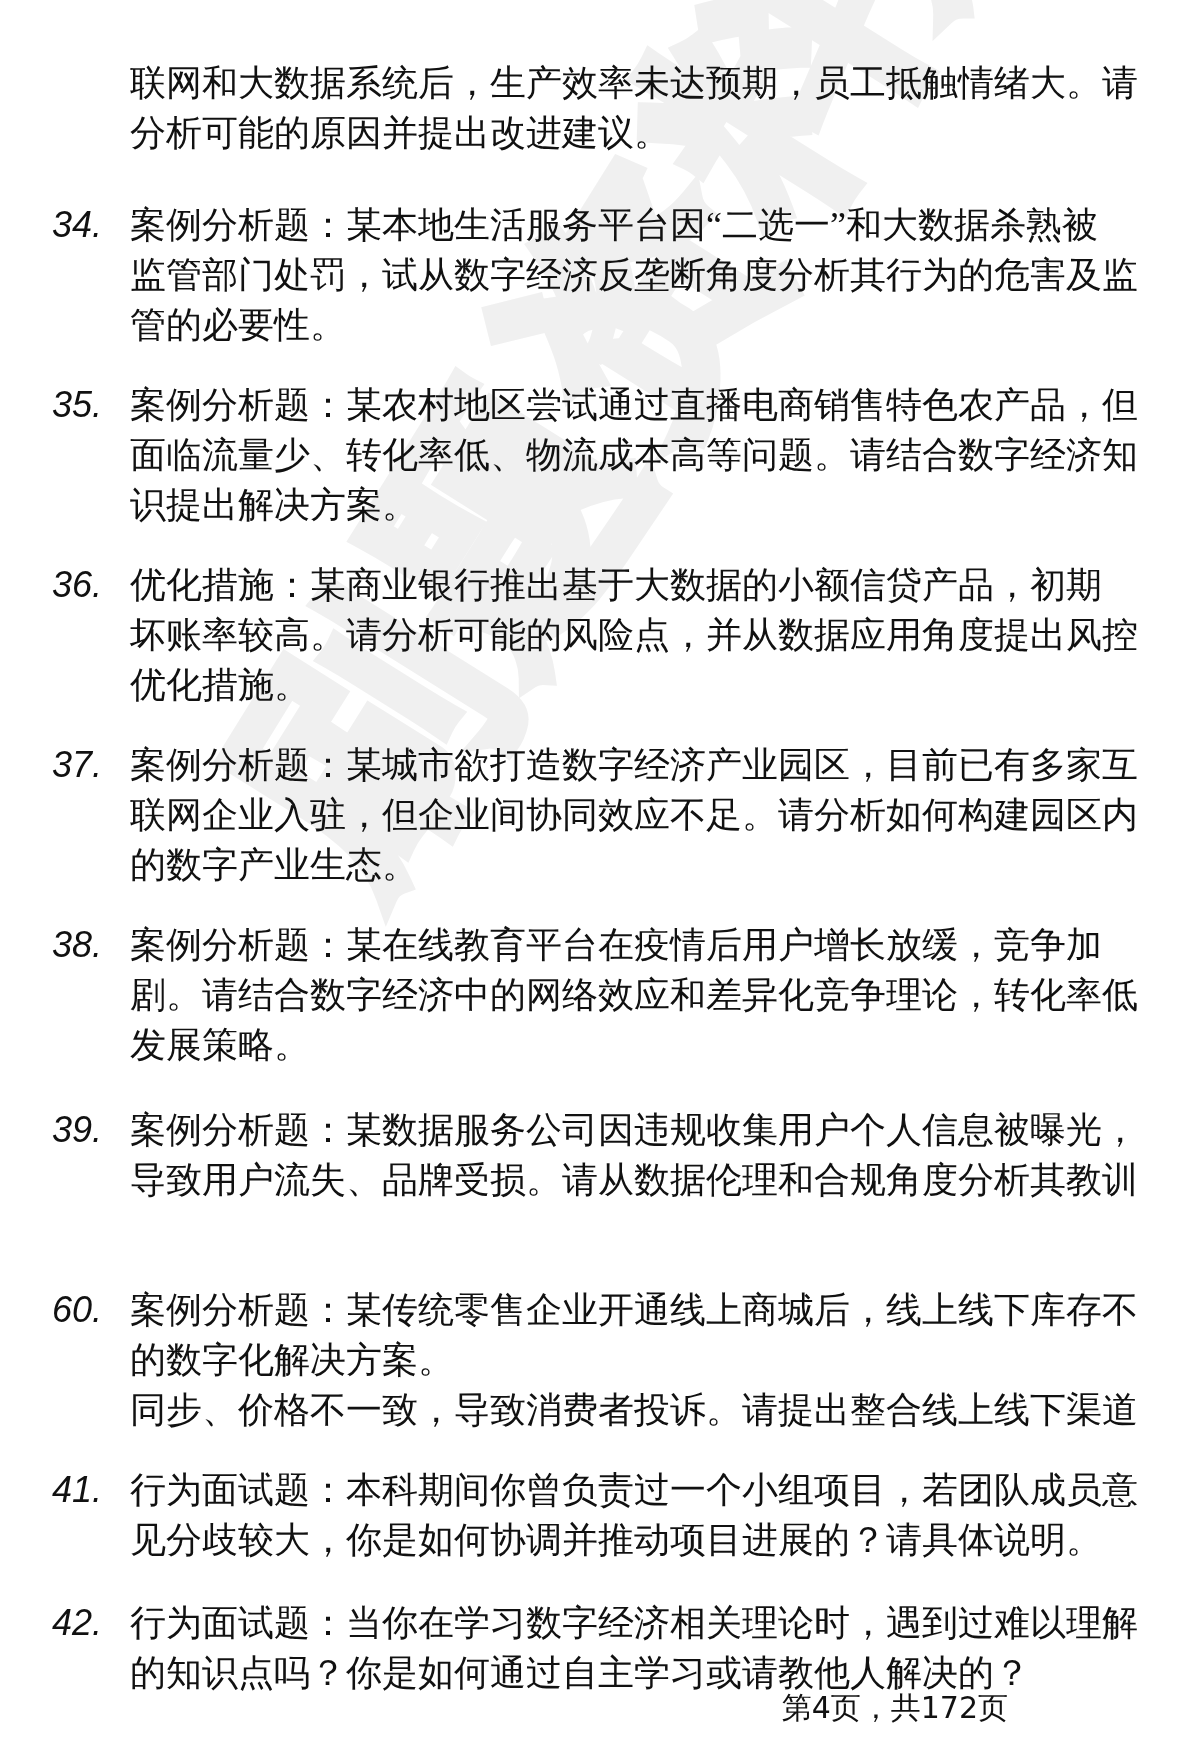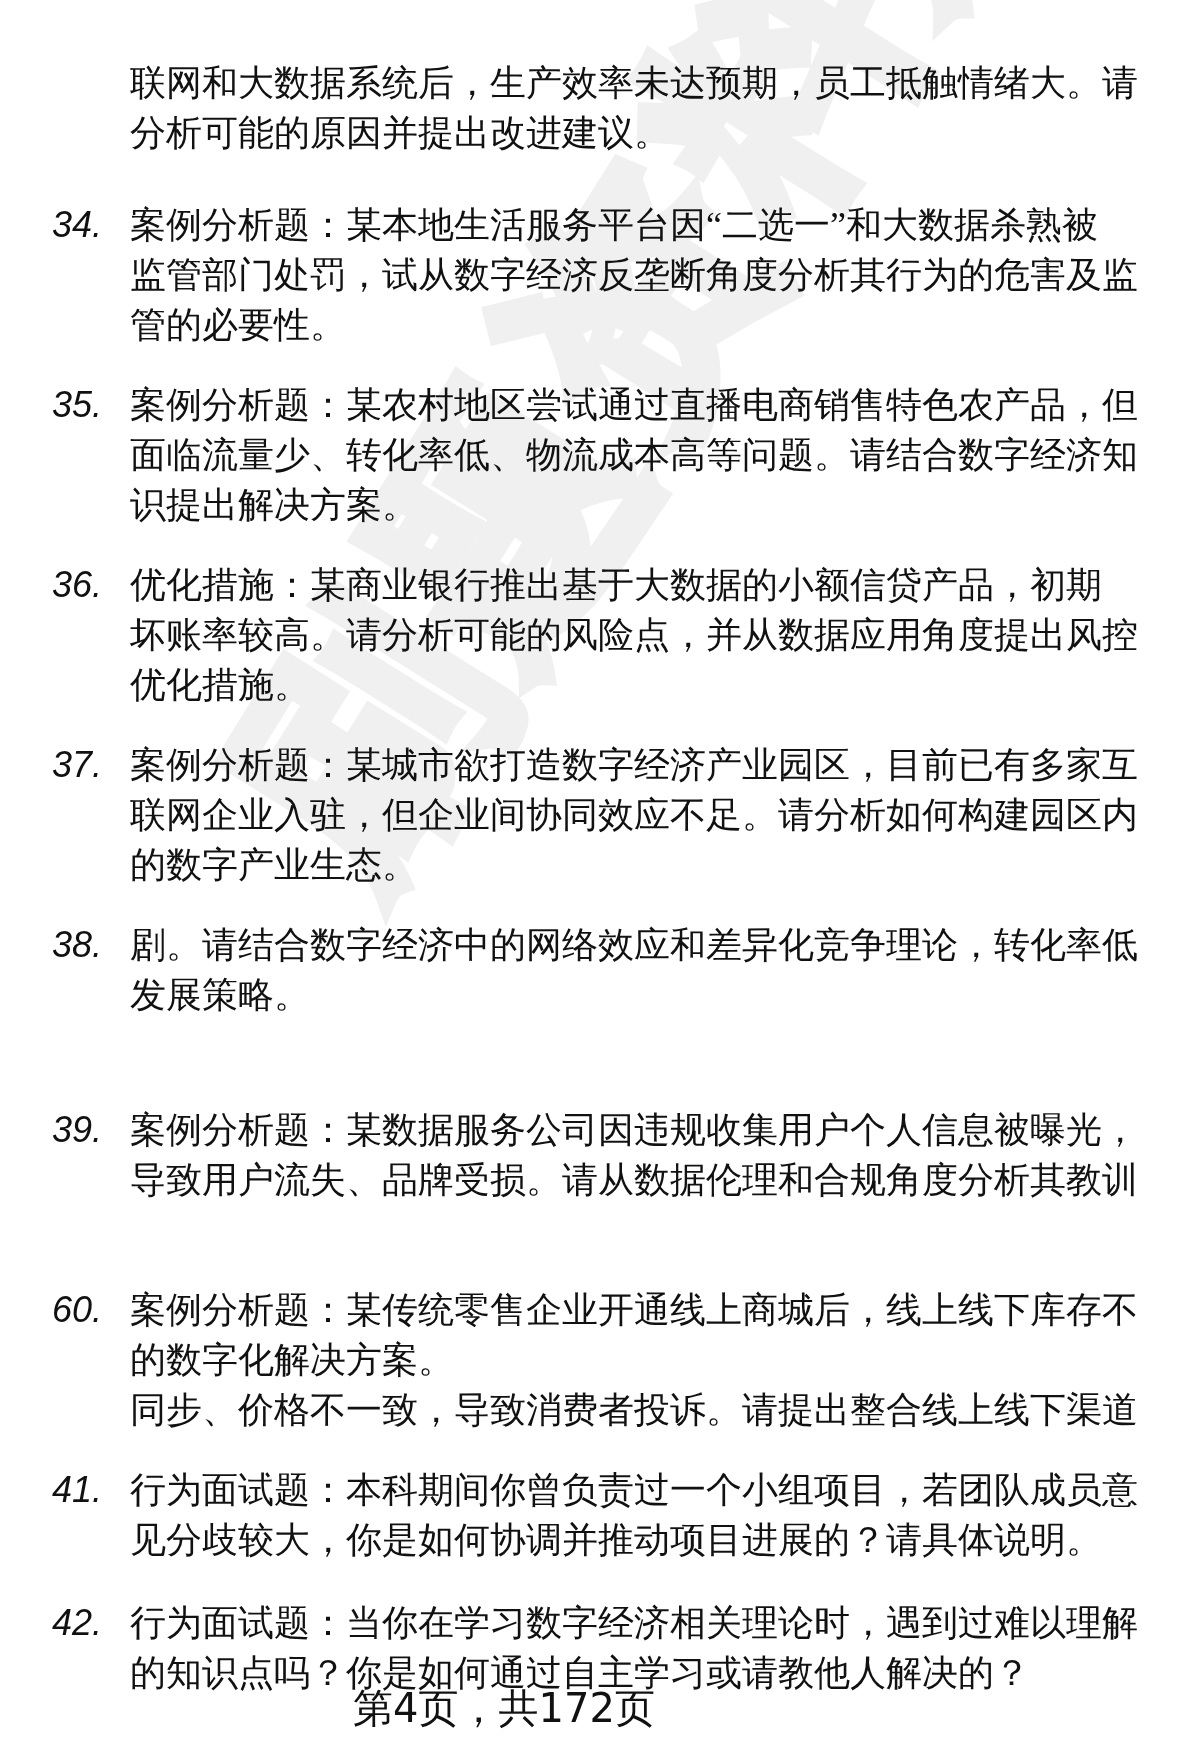--- a/index.html
+++ b/index.html
@@ -80,22 +80,22 @@
     display: block;
     white-space: nowrap;
     height: 50px;
     font-family: Liberation Serif, serif;
   }
   .footer {
     position: absolute;
     left: 0;
     top: 1688px;
     width: 1008px;
-    text-align: center;
-    font-size: 40px;
+    text-align: right;
+    font-size: 30px;
     line-height: 40px;
     color: #111111;
   }
 </style>
 </head>
 <body>
 
 <div class="page">
 
   <div class="watermark">刷题资料库</div>
@@ -139,20 +139,21 @@
       <div class="text">
         <span class="line">案例分析题：某城市欲打造数字经济产业园区，目前已有多家互</span>
         <span class="line">联网企业入驻，但企业间协同效应不足。请分析如何构建园区内</span>
         <span class="line">的数字产业生态。</span>
       </div>
     </div>
 
     <div class="item" style="top:920px">
       <span class="num">38.</span>
       <div class="text">
+        <span class="line">案例分析题：某在线教育平台在疫情后用户增长放缓，竞争加</span>
         <span class="line">剧。请结合数字经济中的网络效应和差异化竞争理论，转化率低</span>
         <span class="line">发展策略。</span>
       </div>
     </div>
 
     <div class="item" style="top:1105px">
       <span class="num">39.</span>
       <div class="text">
         <span class="line">案例分析题：某数据服务公司因违规收集用户个人信息被曝光，</span>
         <span class="line">导致用户流失、品牌受损。请从数据伦理和合规角度分析其教训</span>

